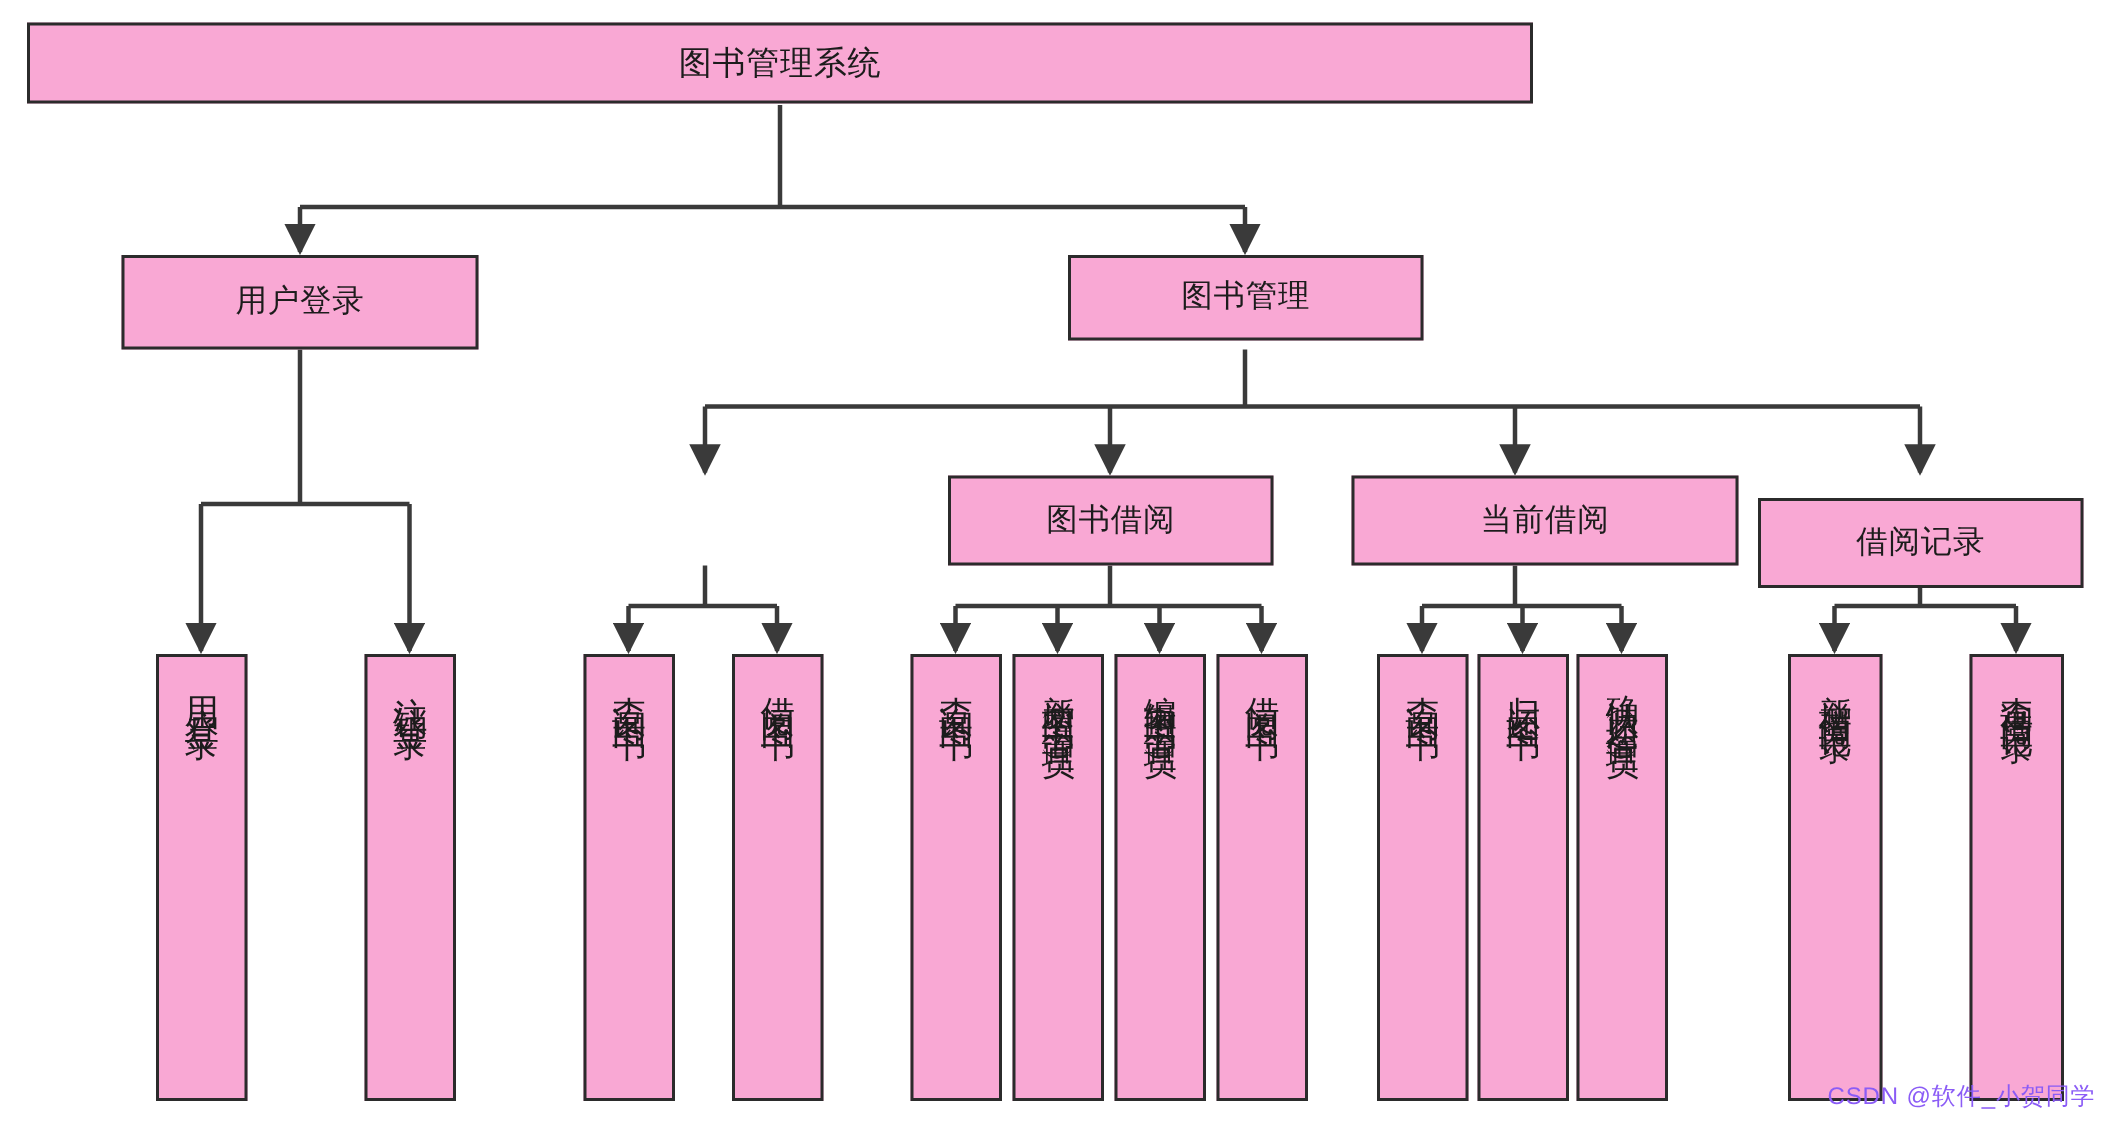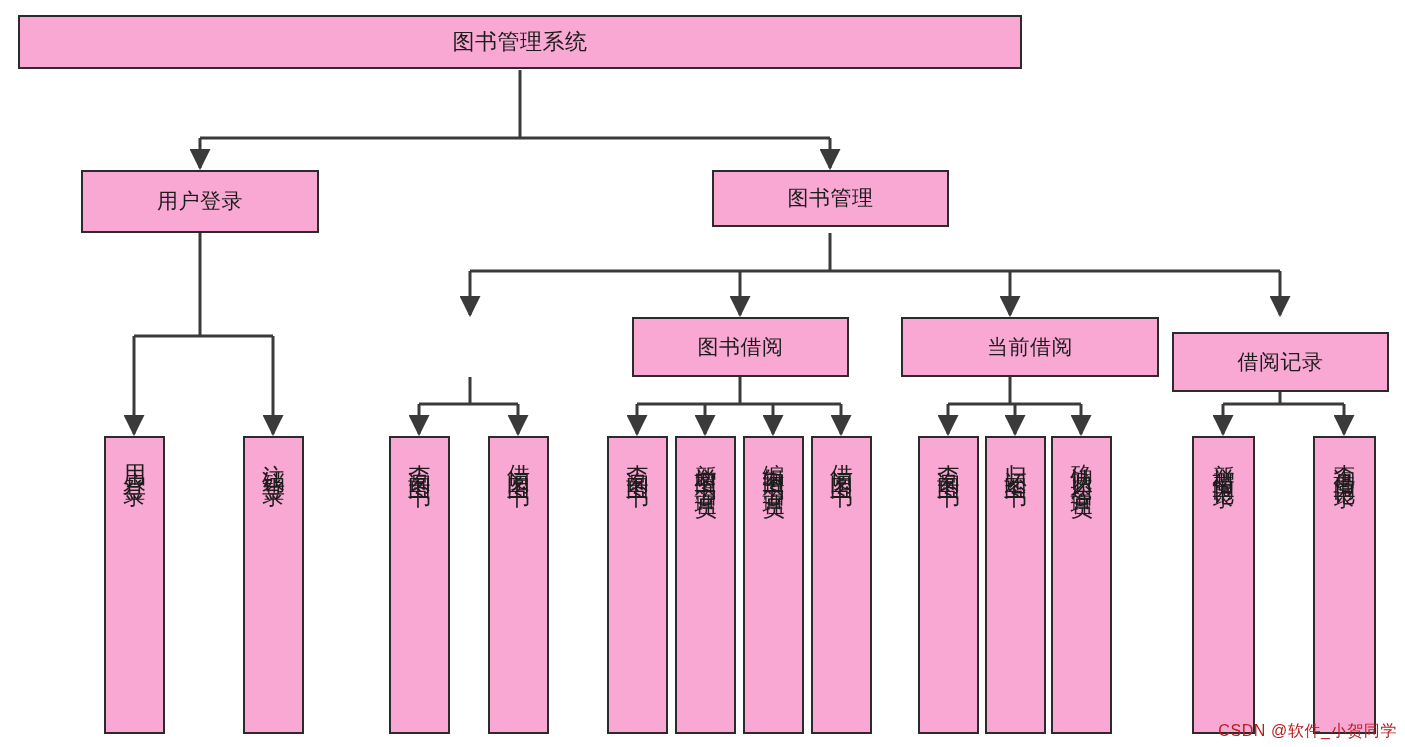--- a/index.html
+++ b/index.html
@@ -66,21 +66,21 @@
   }
   .node.vert.tall-text .node-label {
     letter-spacing: 5px;
     font-size: 22px;
   }
   .watermark {
     position: absolute;
     right: 8px;
     bottom: 5px;
     font-size: 16px;
-    color: #b91c1c;
+    color: #8b5cf6;
     letter-spacing: 0.6px;
     white-space: nowrap;
     user-select: none;
   }
 </style>
 </head>
 <body>
 
 <div id="diagram-root">
 

